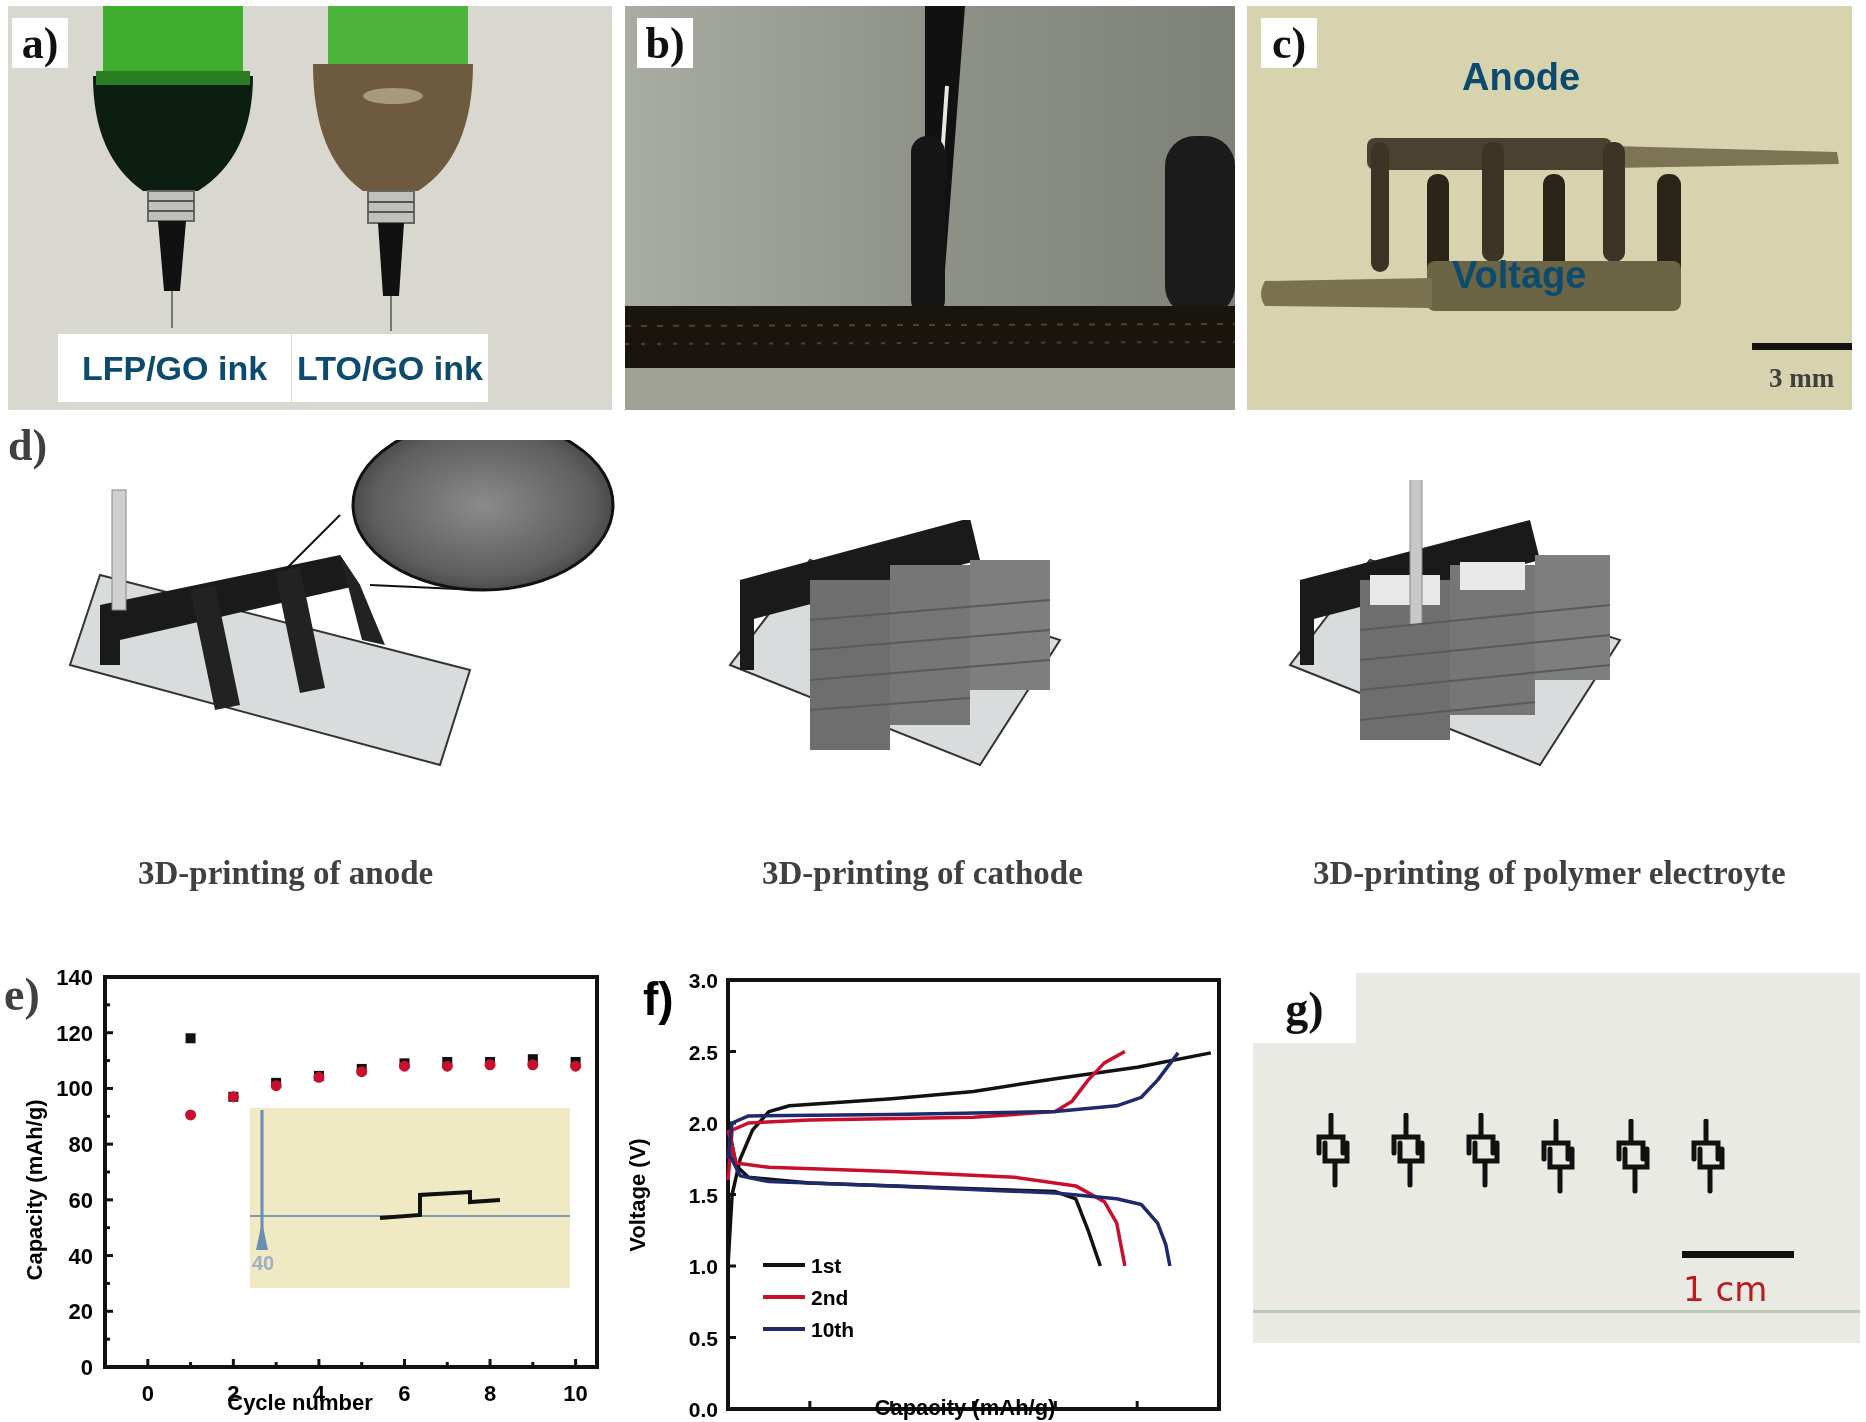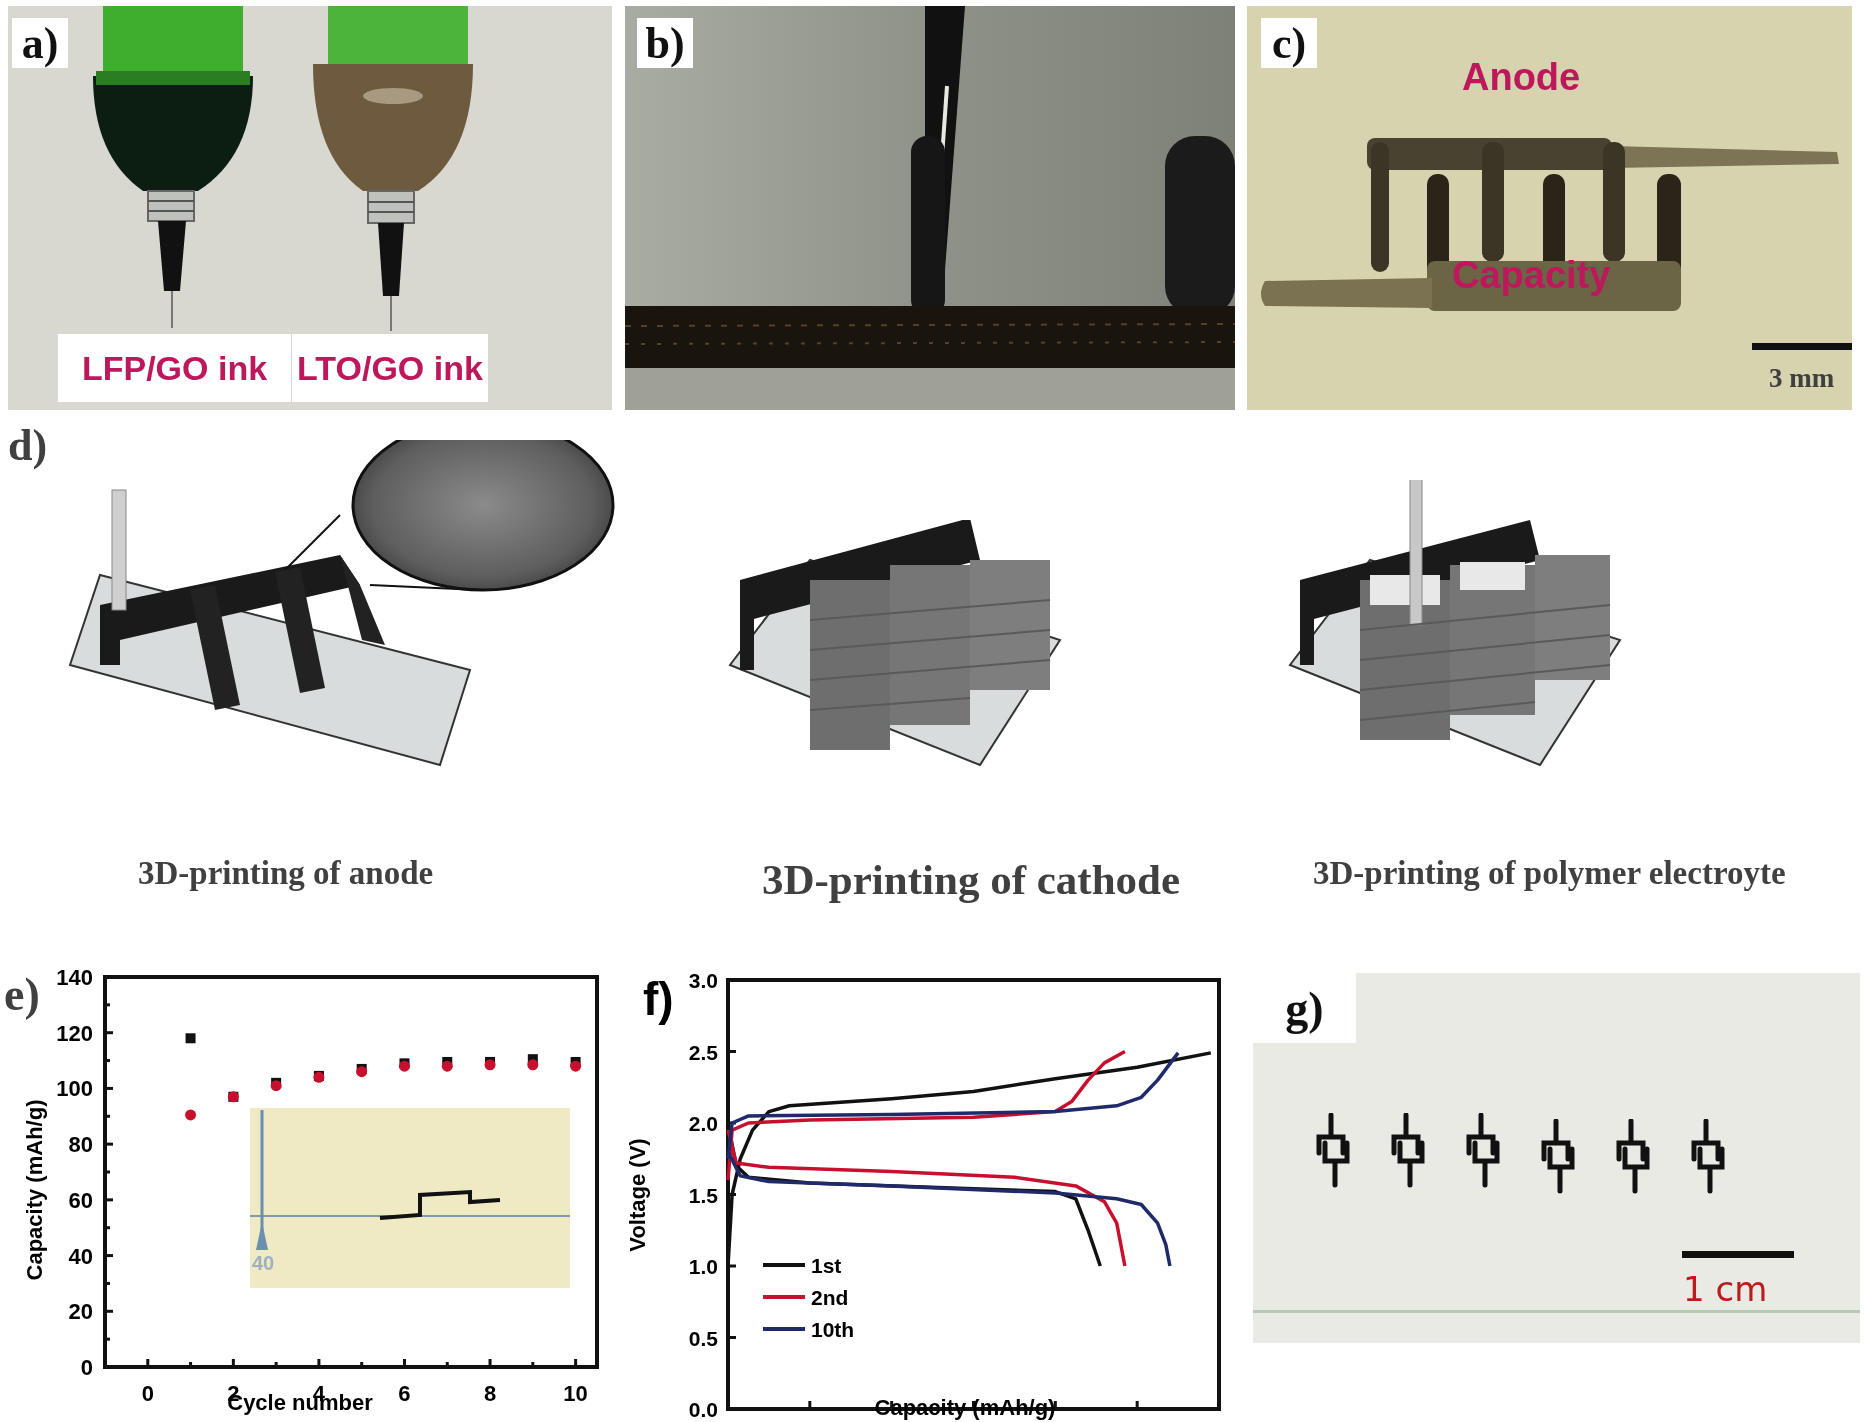--- a/index.html
+++ b/index.html
@@ -1,21 +1,21 @@
 <!DOCTYPE html>
 <html><head>
 <meta charset="utf-8">
 <style>
   html,body{margin:0;padding:0;background:#ffffff;}
   body{width:1866px;height:1422px;position:relative;overflow:hidden;font-family:"Liberation Sans",sans-serif;}
   .abs{position:absolute;}
   .panel-photo{position:absolute;overflow:hidden;}
   .plabel{position:absolute;background:#fff;font-family:"Liberation Serif",serif;font-weight:bold;color:#111;display:flex;align-items:center;justify-content:center;}
   .caption-serif{position:absolute;font-family:"Liberation Serif",serif;font-weight:bold;color:#404040;white-space:nowrap;}
-  .sans-bold{font-family:"Liberation Sans",sans-serif;font-weight:bold;color:#be185d;white-space:nowrap;}
+  .sans-bold{font-family:"Liberation Sans",sans-serif;font-weight:bold;color:#0c4a6e;white-space:nowrap;}
   svg text{font-family:"Liberation Sans",sans-serif;font-weight:bold;}
 </style>
 </head>
 <body>
 
 <div class="panel-photo" style="left:8px;top:6px;width:604px;height:404px;background:#d9d8d0;">
   <svg width="604" height="404">
 
     <rect x="95" y="0" width="140" height="70" fill="#3fae2f"></rect>
     <path d="M85 70 Q85 150 135 185 L190 185 Q245 150 245 70 Z" fill="#0c1d12"></path>
@@ -78,21 +78,21 @@
 
     <rect x="180" y="168" width="22" height="110" rx="10" fill="#2a2419"></rect>
     <rect x="296" y="168" width="22" height="110" rx="10" fill="#2a2419"></rect>
     <rect x="410" y="168" width="24" height="130" rx="11" fill="#2a2419"></rect>
 
     <rect x="180" y="255" width="254" height="50" rx="8" fill="#6b6445"></rect>
     <path d="M18 275 L185 272 L185 302 L18 300 Q10 288 18 275 Z" fill="#7a7250"></path>
   </svg>
   <div class="plabel" style="left:14px;top:12px;width:56px;height:50px;font-size:44px;">c)</div>
   <div class="abs sans-bold" style="left:215px;top:50px;font-size:38px;">Anode</div>
-  <div class="abs sans-bold" style="left:205px;top:248px;font-size:38px;">Capacity</div>
+  <div class="abs sans-bold" style="left:205px;top:248px;font-size:38px;">Voltage</div>
   <div class="abs" style="left:505px;top:337px;width:115px;height:7px;background:#111;"></div>
   <div class="abs caption-serif" style="left:522px;top:357px;font-size:27px;">3 mm</div>
 </div>
 
 <div class="abs caption-serif" style="left:8px;top:420px;font-size:44px;">d)</div>
 
 <svg class="abs" style="left:40px;top:440px;" width="660" height="380">
   <defs>
     <radialGradient id="sem" cx="0.5" cy="0.5" r="0.6">
       <stop offset="0" stop-color="#8b8b8b"></stop>
@@ -143,21 +143,21 @@
   <rect x="140" y="-5" width="12" height="150" fill="#c8c8c8" stroke="#888"></rect>
   <g stroke="#5a5a5a" stroke-width="2">
     <line x1="90" y1="150" x2="340" y2="125"></line>
       <line x1="90" y1="180" x2="340" y2="155"></line>
     <line x1="90" y1="210" x2="340" y2="185"></line>
       <line x1="90" y1="240" x2="265" y2="222"></line>
   </g>
 </svg>
 
 <div class="caption-serif" style="left:138px;top:855px;font-size:33px;text-align:right;">3D-printing of anode</div>
-<div class="caption-serif" style="left:762px;top:855px;font-size:43px;">3D-printing of cathode</div>
+<div class="caption-serif" style="left:762px;top:855px;font-size:33px;">3D-printing of cathode</div>
 <div class="caption-serif" style="left:1283px;top:855px;font-size:33px;margin-left:30px;">3D-printing of polymer electroyte</div>
 
 <div class="abs caption-serif" style="left:4px;top:968px;font-size:46px;">e)</div>
 
 <svg class="abs" style="left:0;top:960px;" width="625" height="462">
 
   <rect x="250" y="148" width="320" height="180" fill="#ece6b8" opacity="0.85"></rect>
   <line x1="250" y1="256" x2="570" y2="256" stroke="#7a9bb0" stroke-width="2"></line>
   <line x1="262" y1="150" x2="262" y2="290" stroke="#6a8fb0" stroke-width="3"></line>
   <polygon points="256,290 268,290 262,262" fill="#6a8fb0"></polygon>

